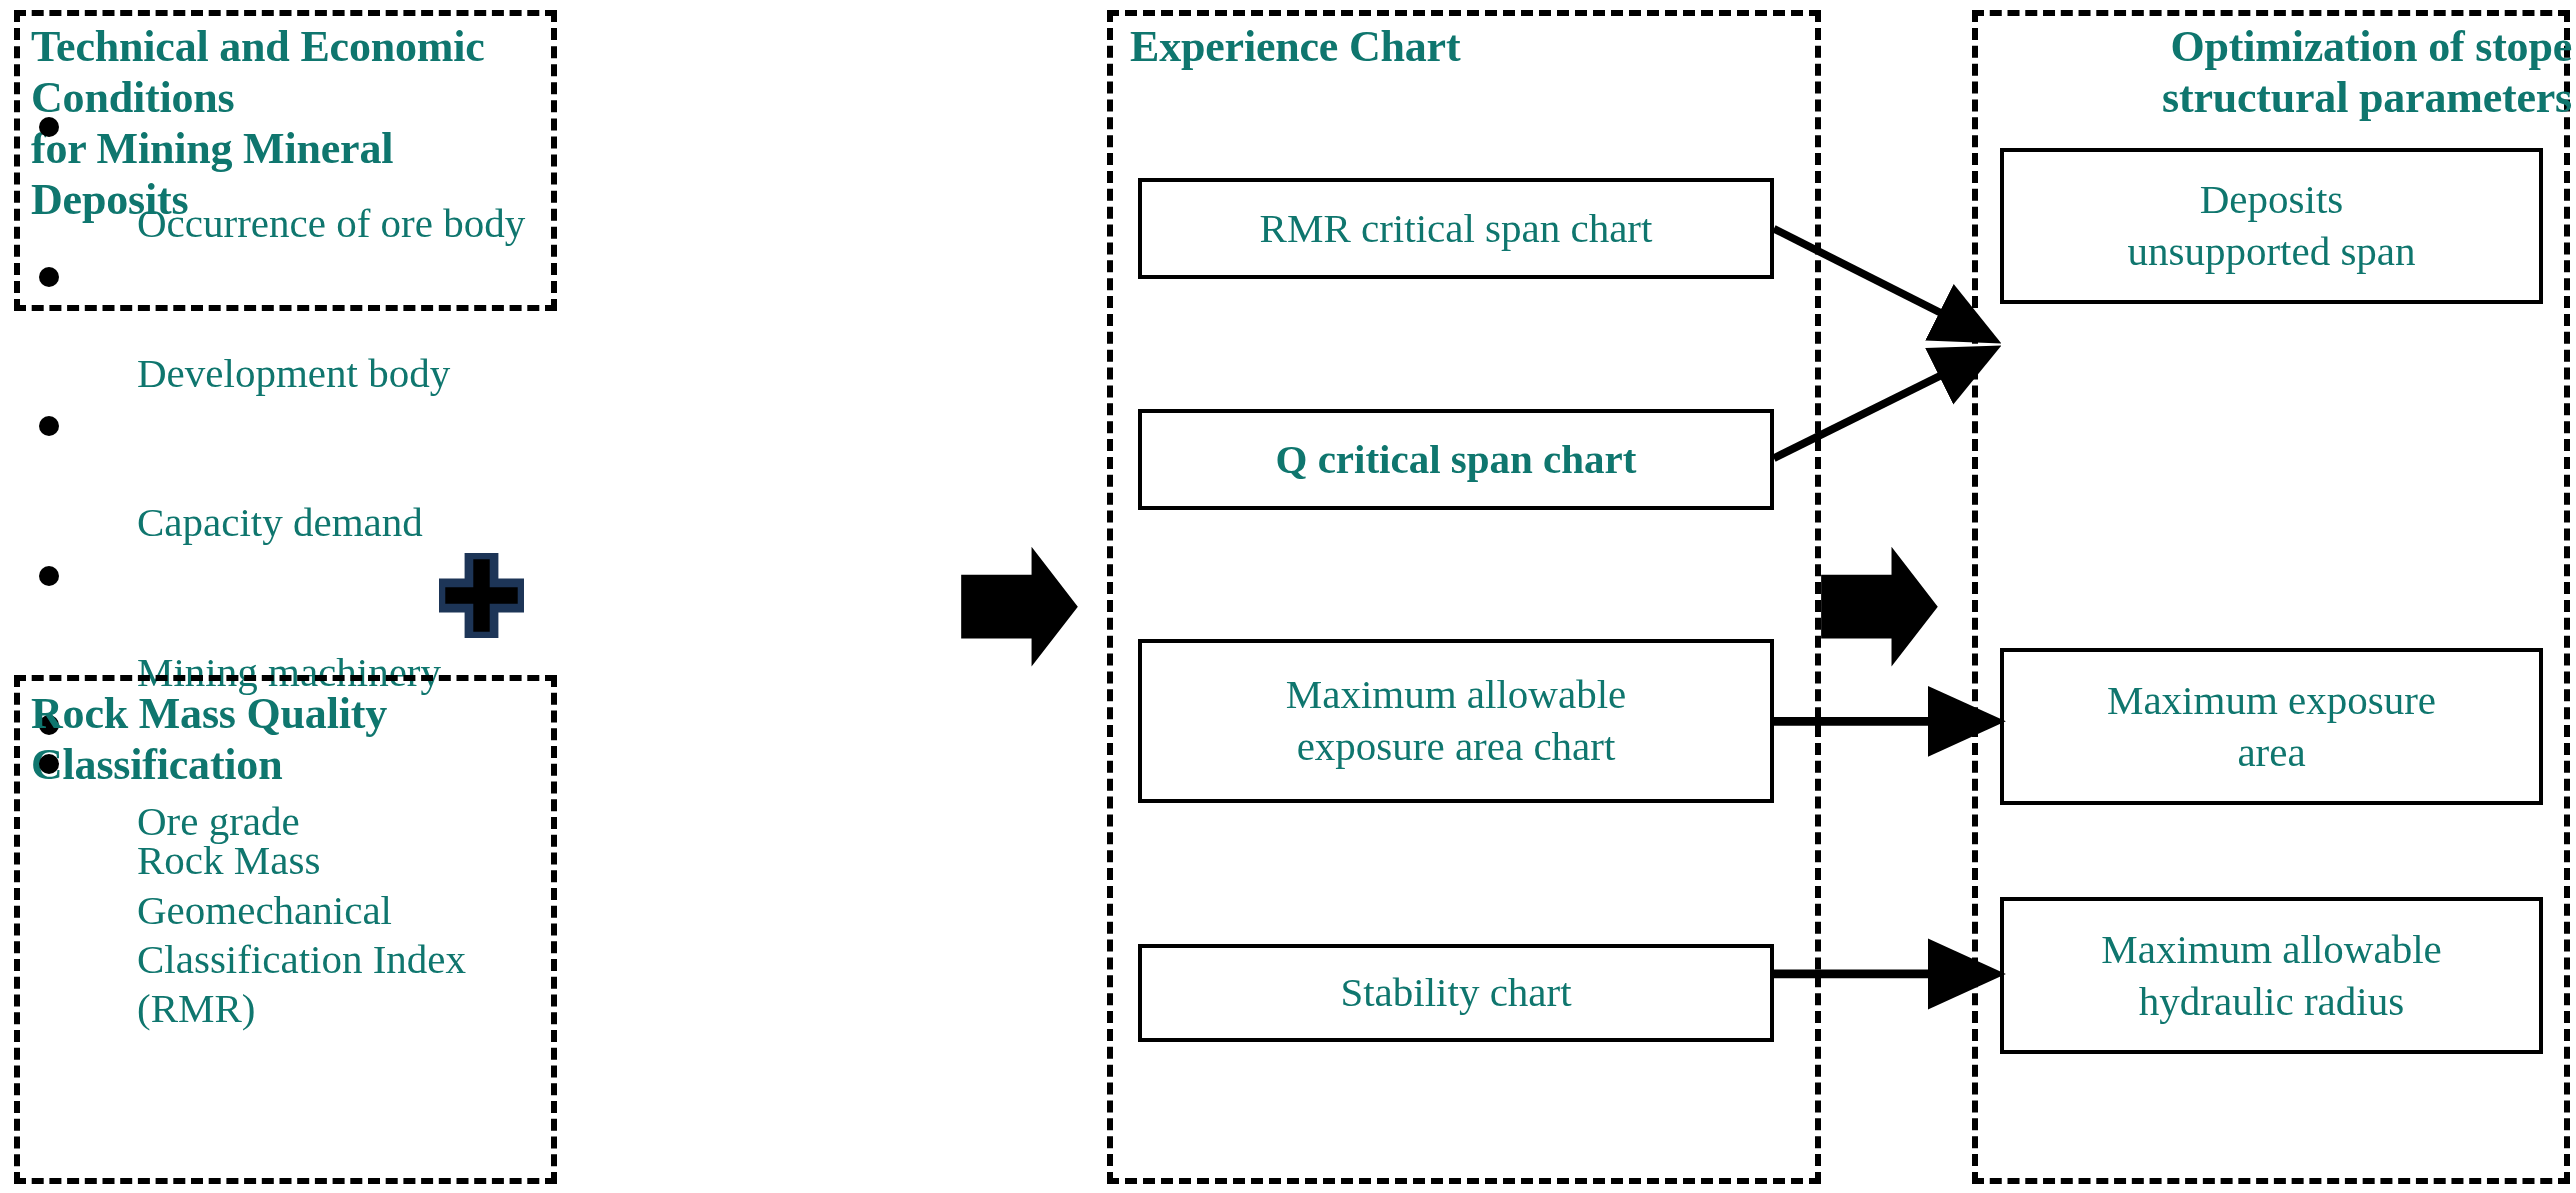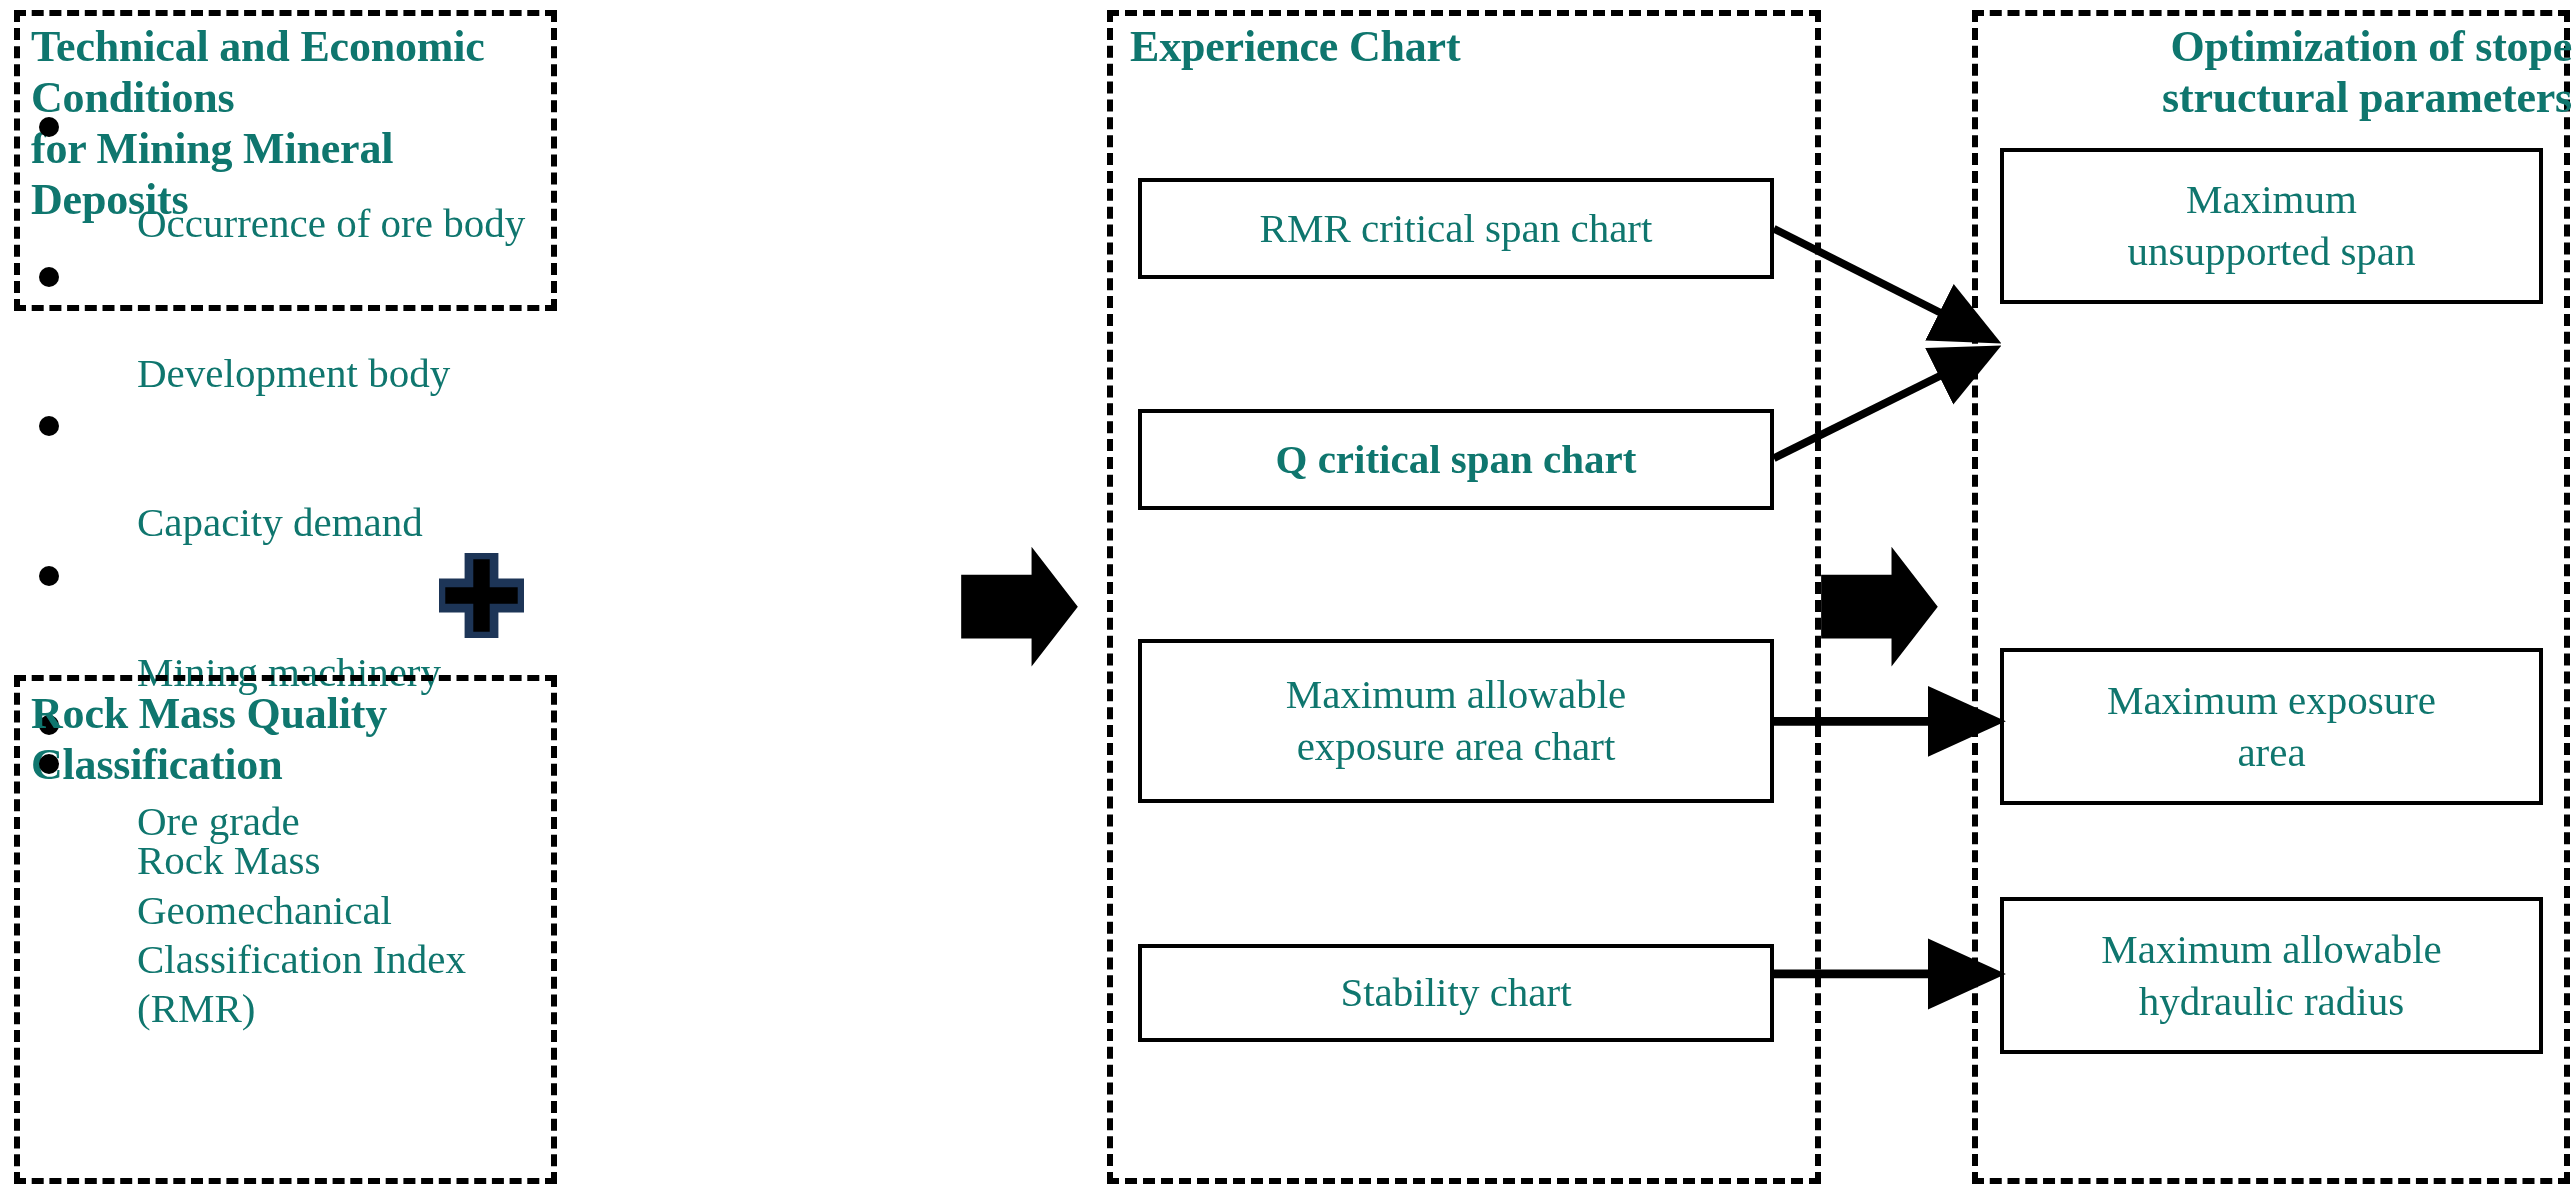--- a/index.html
+++ b/index.html
@@ -155,21 +155,21 @@
   <div class="sbox" style="left:1138px; top:639px; width:636px; height:164px;">Maximum allowable
 exposure area chart</div>
 
   <div class="sbox" style="left:1138px; top:935px; width:636px; height:98px;margin-top:9px;">Stability chart</div>
 
   <div class="panel" style="left:1972px; top:9.6px; width:598px; height:1174px;"></div>
 
   <div class="panel-title" style="left:1994px; top:21px; width:578px; text-align:right;">Optimization of stope
 structural parameters</div>
 
-  <div class="sbox" style="left:2000px; top:148px; width:543px; height:156px;">Maximum
+  <div class="sbox" style="left:2000px; top:148px; width:543px; height:156px;">Deposits
 unsupported span</div>
 
   <div class="sbox" style="left:2000px; top:648px; width:543px; height:157px;">Maximum exposure
 area</div>
 
   <div class="sbox" style="left:2000px; top:897px; width:543px; height:157px;">Maximum allowable
 hydraulic radius</div>
 
   <svg id="connectors" viewBox="0 0 2672 1238" xmlns="http://www.w3.org/2000/svg">
     <defs>

